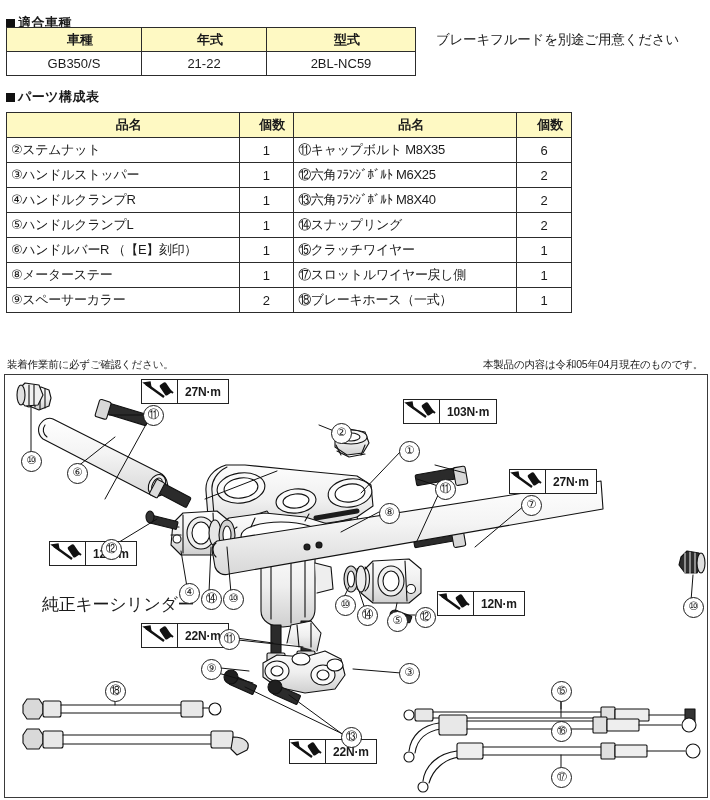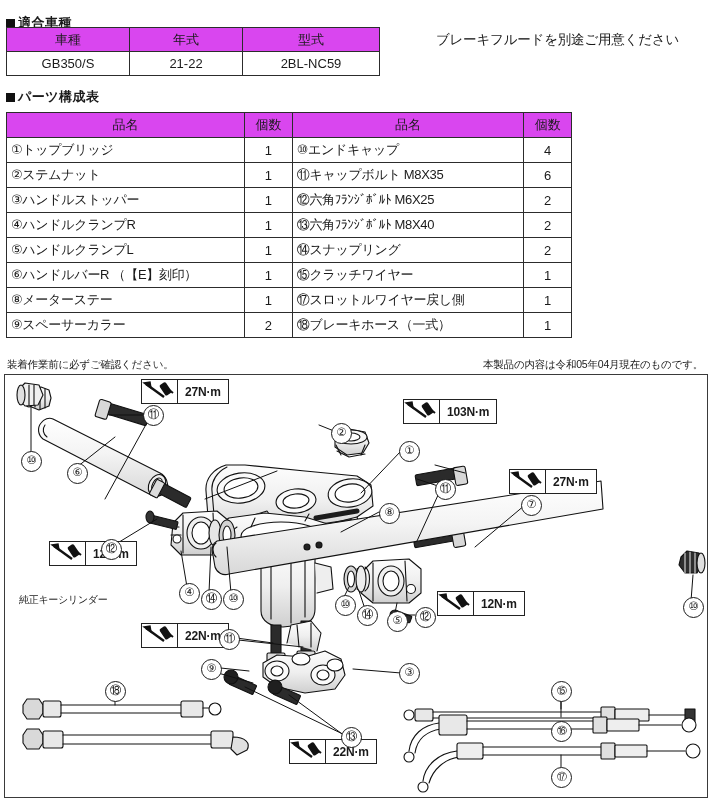--- a/index.html
+++ b/index.html
@@ -40,22 +40,23 @@
   }
   table.grid th, table.grid td {
     border: 1px solid #2c2c2c;
     text-align: center;
     padding: 0;
     height: 23px;
     font-weight: 400;
     white-space: nowrap;
   }
   table.grid th {
-    background: #d946ef;
-    font-weight: 400;
+    background: #fef9c3;
+    font-weight: 700;
+    padding-left: 12px;
   }
 
   #fitment-table {
     position: absolute;
     left: 6px;
     top: 27px;
   }
   #fitment-table td, #fitment-table th { font-family: "Liberation Sans", sans-serif; }
   .fit-c0 { width: 122px; }
   .fit-c1 { width: 112px; }
@@ -156,23 +157,24 @@
     background: #fff;
     font-size: 11.5px;
     line-height: 17px;
     text-align: center;
     font-weight: 400;
   }
   .cnum.two { font-size: 10px; letter-spacing: -1px; }
 
   .lbl-key {
     position: absolute;
-    font-size: 10px;
+    font-size: 17px;
     white-space: nowrap;
     letter-spacing: -0.3px;
+    margin-left: 23px;
   }
 </style>
 </head>
 <body>
 
 <div class="sec-head" id="fitment-head">
   <span class="bullet"></span><span>適合車種</span>
 </div>
 
 <table class="grid" id="fitment-table">
@@ -198,26 +200,20 @@
   <span class="bullet"></span><span>パーツ構成表</span>
 </div>
 
 <table class="grid" id="parts-table">
   <tbody>
       <tr>
     <th class="pc-name">品名</th>
     <th class="pc-qty">個数</th>
     <th class="pc-name">品名</th>
     <th class="pc-qty">個数</th>
-  </tr>
-  <tr>
-    <td class="nm">①トップブリッジ</td>
-    <td class="qty">1</td>
-    <td class="nm">⑩エンドキャップ</td>
-    <td class="qty">4</td>
   </tr>
   <tr>
     <td class="nm">②ステムナット</td>
     <td class="qty">1</td>
     <td class="nm">⑪キャップボルト M8X35</td>
     <td class="qty">6</td>
   </tr>
   <tr>
     <td class="nm">③ハンドルストッパー</td>
     <td class="qty">1</td>

